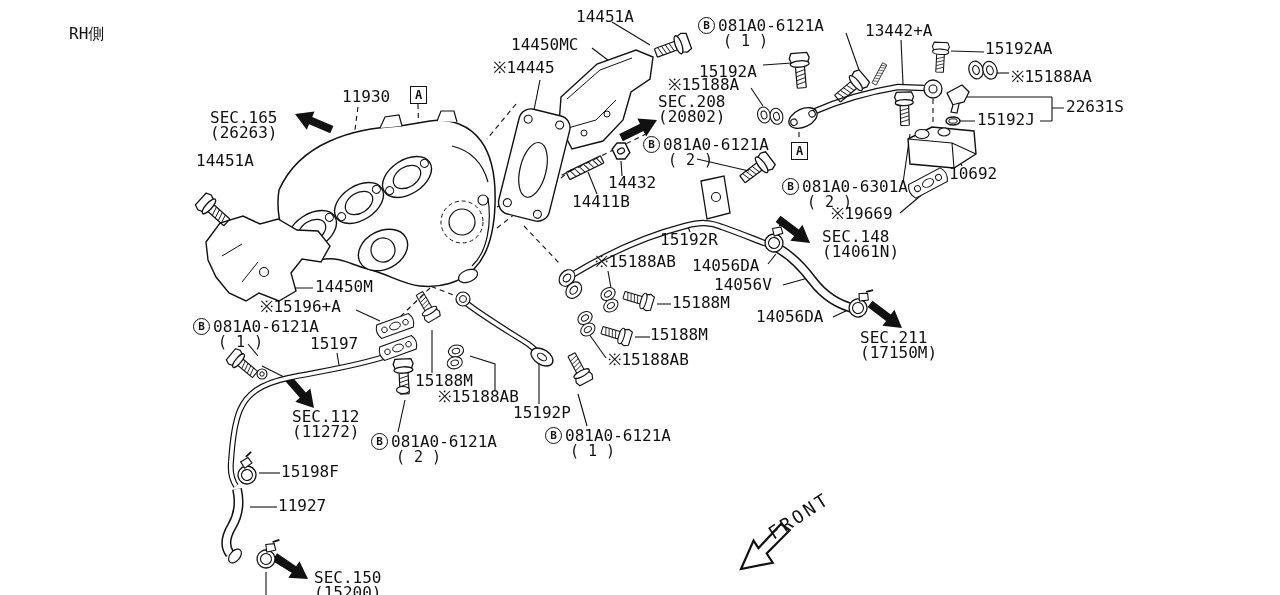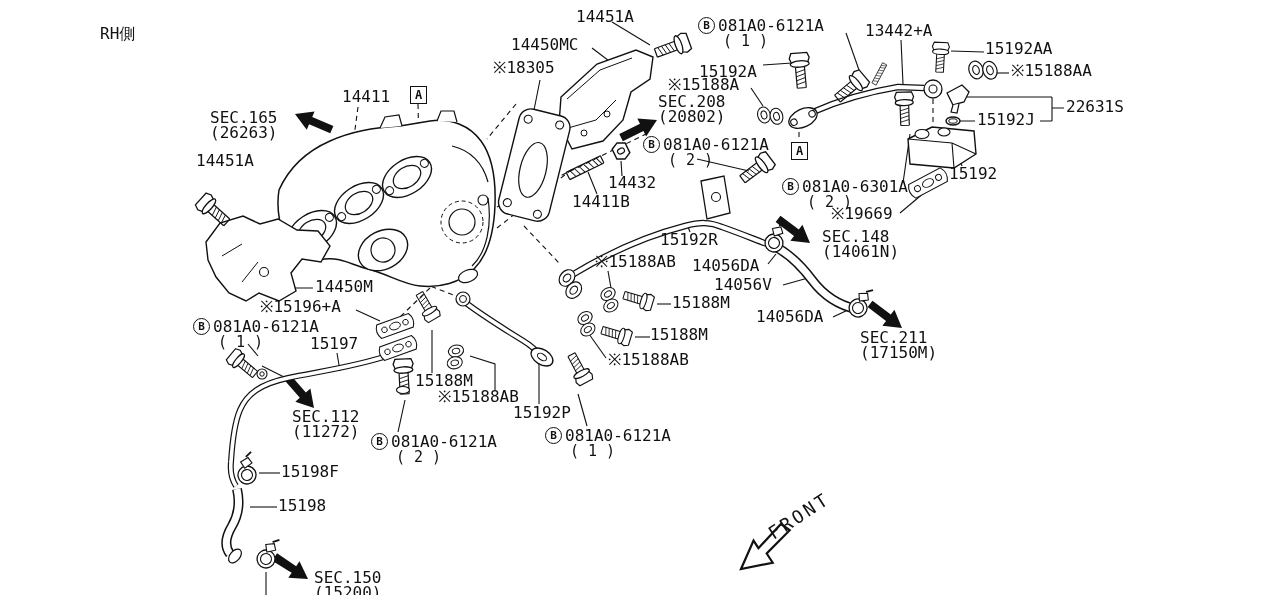--- a/index.html
+++ b/index.html
@@ -256,66 +256,66 @@
     <use href="#clampg" transform="translate(247,475) rotate(-10)"></use>
     <use href="#clampg" transform="translate(266,559) rotate(15)"></use>
   </g>
 
   <g>
     <use href="#bolt" transform="translate(203,201) rotate(42)"></use>
     <use href="#bolt" transform="translate(686,42) rotate(160)"></use>
   </g>
 </svg>
 
-  <div class="lbl" style="left:100px;top:26px">RH側</div>
+  <div class="lbl" style="left:69px;top:26px">RH側</div>
 
   <div class="lbl sec" style="left:210px;top:110px">
     <div>SEC.165</div>
     <div>(26263)</div>
   </div>
-  <div class="lbl" style="left:342px;top:89px">14411</div>
+  <div class="lbl" style="left:342px;top:89px">11930</div>
   <div class="abox" style="left:410px;top:86px">A</div>
   <div class="lbl" style="left:196px;top:153px">14451A</div>
 
   <div class="lbl" style="left:576px;top:9px">14451A</div>
   <div class="lbl" style="left:511px;top:37px">14450MC</div>
-  <div class="lbl" style="left:493px;top:60px">※18305</div>
+  <div class="lbl" style="left:493px;top:60px">※14445</div>
 
   <div class="lbl bspec" style="left:698px;top:17px">
     <div class="row">
         <span class="bcirc">B</span>
         <span>081A0-6121A</span>
       </div>
     <div class="qty">( 1 )</div>
   </div>
 
   <div class="lbl" style="left:865px;top:23px">13442+A</div>
   <div class="lbl" style="left:985px;top:41px">15192AA</div>
-  <div class="lbl" style="left:1011px;top:63px">※15188AA</div>
+  <div class="lbl" style="left:1011px;top:69px">※15188AA</div>
   <div class="lbl" style="left:699px;top:64px">15192A</div>
   <div class="lbl" style="left:668px;top:77px">※15188A</div>
 
   <div class="lbl sec" style="left:658px;top:94px">
     <div>SEC.208</div>
     <div>(20802)</div>
   </div>
 
   <div class="lbl" style="left:1066px;top:99px">22631S</div>
   <div class="lbl" style="left:977px;top:112px">15192J</div>
 
   <div class="lbl bspec" style="left:643px;top:136px">
     <div class="row">
         <span class="bcirc">B</span>
         <span>081A0-6121A</span>
       </div>
     <div class="qty">( 2 )</div>
   </div>
 
   <div class="abox" style="left:791px;top:142px">A</div>
-  <div class="lbl" style="left:949px;top:166px">15192</div>
+  <div class="lbl" style="left:949px;top:166px">10692</div>
 
   <div class="lbl bspec" style="left:782px;top:178px">
     <div class="row">
         <span class="bcirc">B</span>
         <span>081A0-6301A</span>
       </div>
     <div class="qty">( 2 )</div>
   </div>
 
   <div class="lbl" style="left:831px;top:206px">※19669</div>
@@ -374,21 +374,21 @@
 
   <div class="lbl bspec" style="left:545px;top:427px">
     <div class="row">
         <span class="bcirc">B</span>
         <span>081A0-6121A</span>
       </div>
     <div class="qty">( 1 )</div>
   </div>
 
   <div class="lbl" style="left:281px;top:464px">15198F</div>
-  <div class="lbl" style="left:278px;top:498px">15198</div>
+  <div class="lbl" style="left:278px;top:498px">11927</div>
 
   <div class="lbl sec" style="left:314px;top:570px">
     <div>SEC.150</div>
     <div>(15200)</div>
   </div>
 
   <div class="front">FRONT</div>
 
 </div>
 

